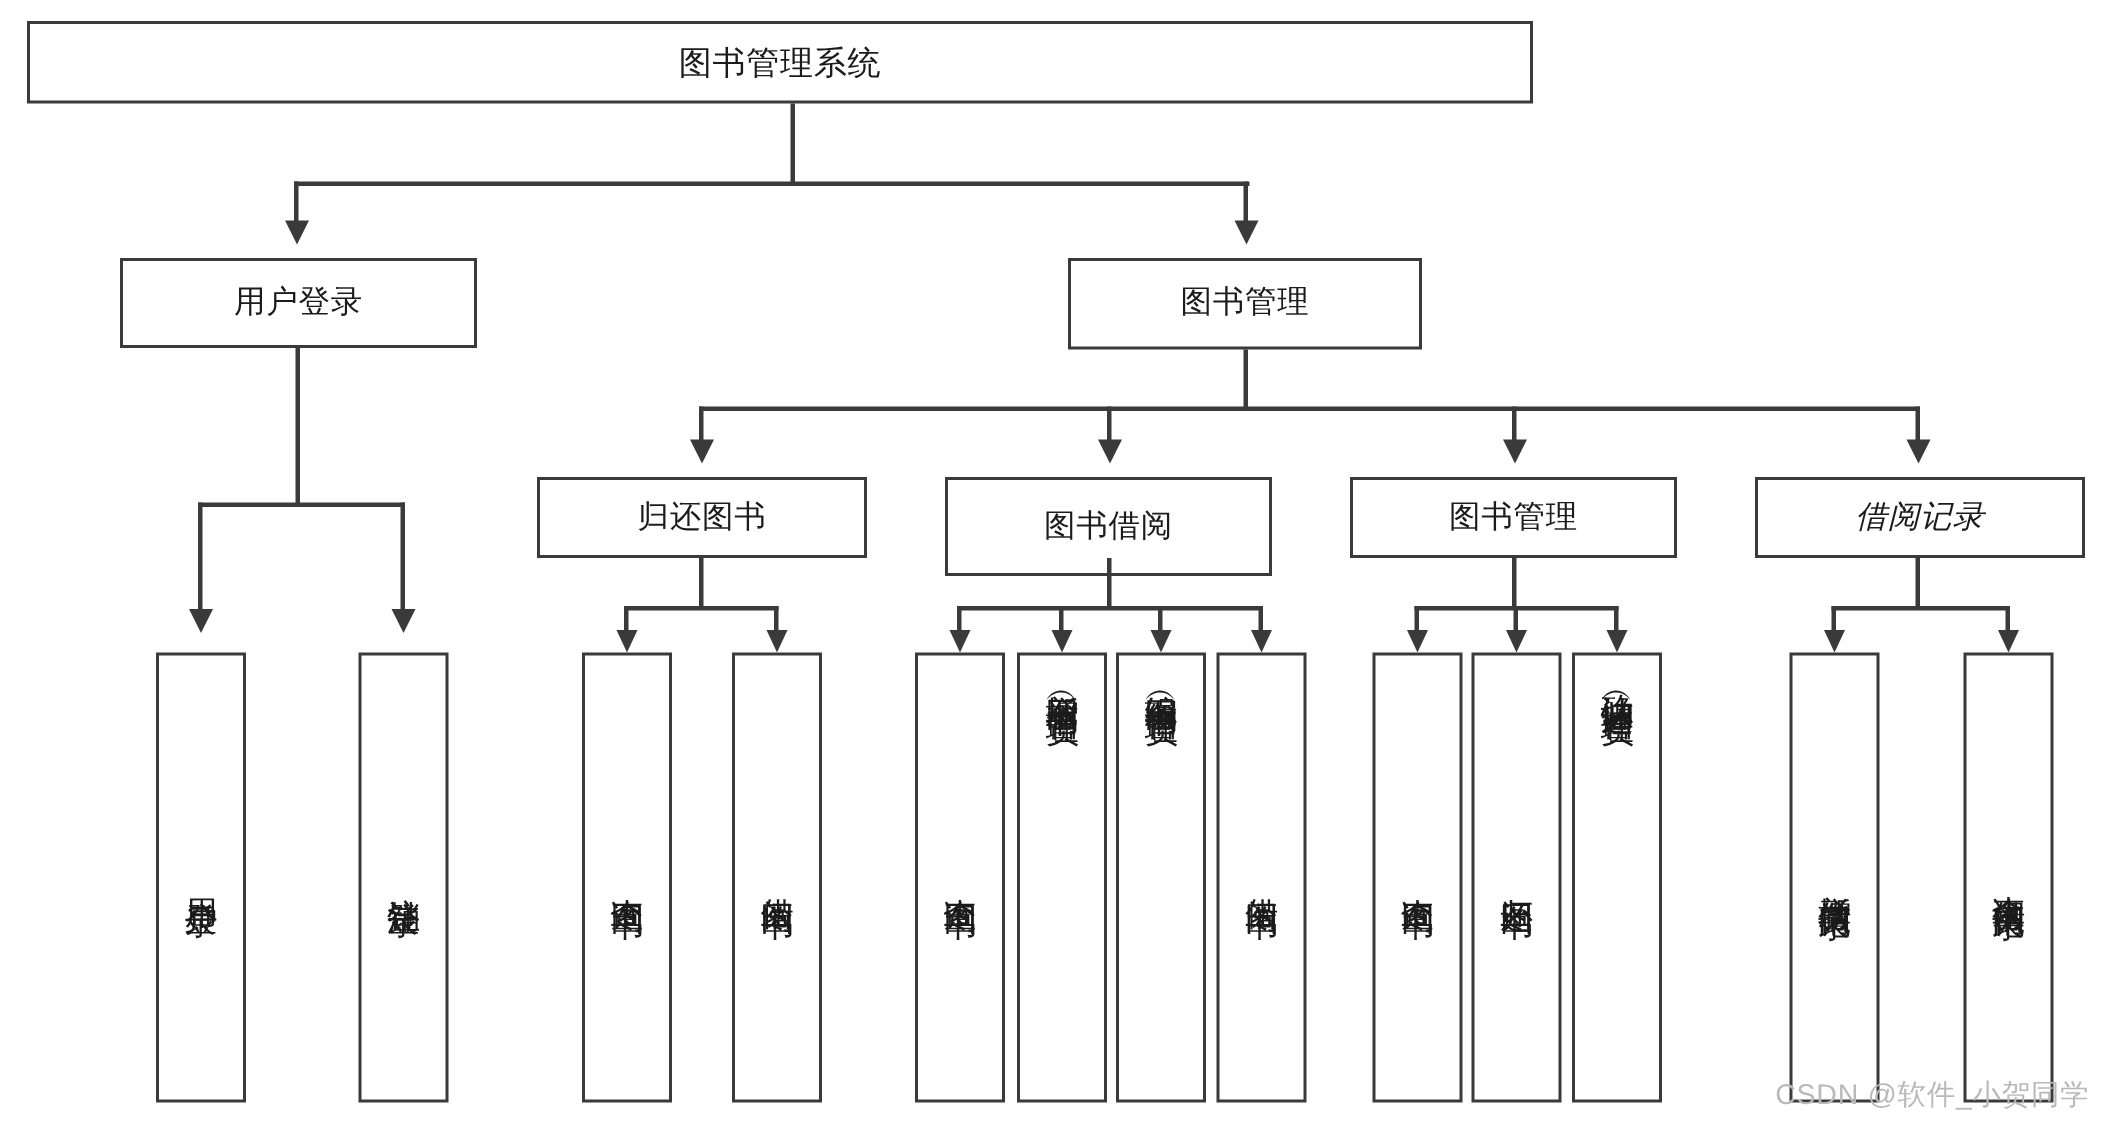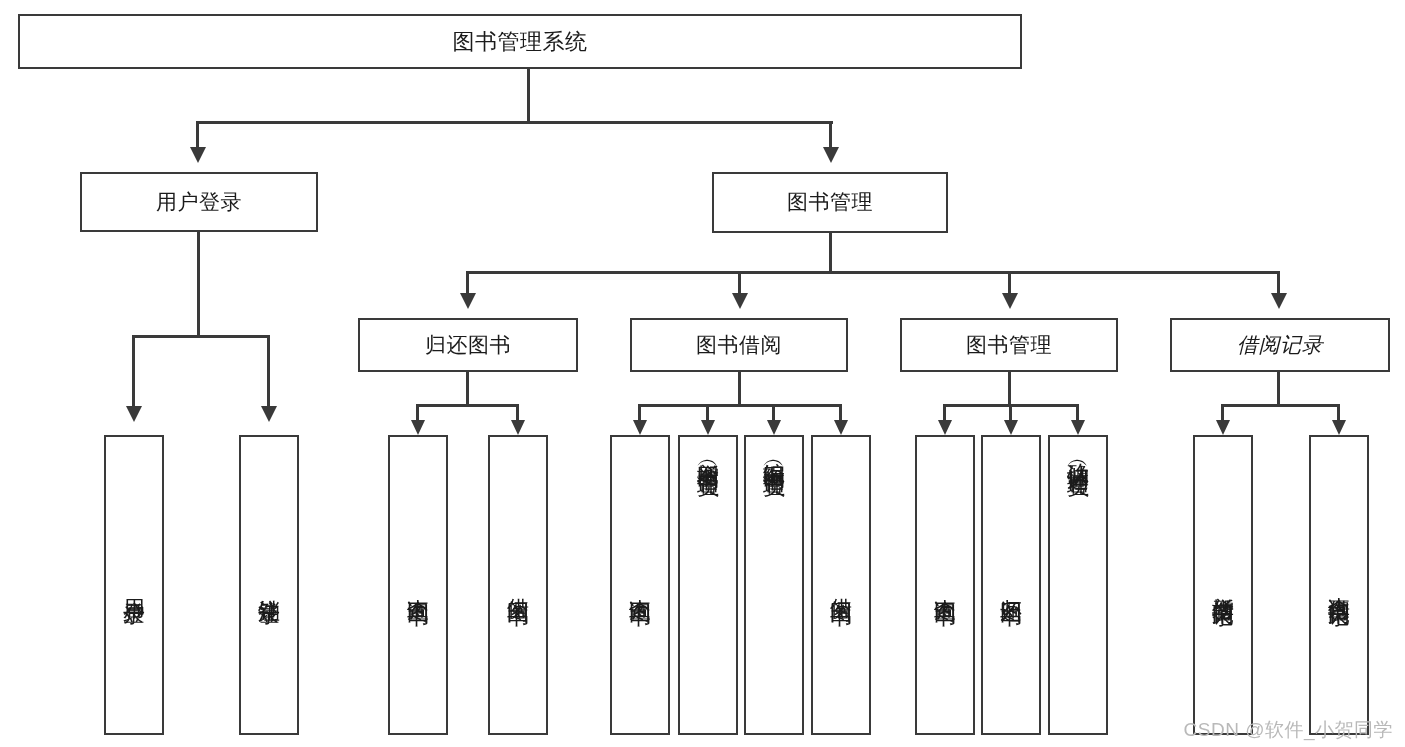--- a/index.html
+++ b/index.html
@@ -126,21 +126,21 @@
 
   <div class="ln vl" style="left:1008px;top:271px;width:3px;height:24px;"></div>
   <div class="arrow" style="left:1002px;top:293px;"></div>
 
   <div class="ln vl" style="left:1277px;top:271px;width:3px;height:24px;"></div>
   <div class="arrow" style="left:1271px;top:293px;"></div>
 
   <div class="node horiz" style="left:358px;top:318px;width:220px;height:54px;">
     <span class="lbl">归还图书</span>
   </div>
-  <div class="node horiz" style="left:630px;top:318px;width:218px;height:54px;">
+  <div class="node horiz" style="left:630px;top:318px;width:218px;height:66px;">
     <span class="lbl">图书借阅</span>
   </div>
   <div class="node horiz" style="left:900px;top:318px;width:218px;height:54px;">
     <span class="lbl">图书管理</span>
   </div>
   <div class="node horiz" style="left:1170px;top:318px;width:220px;height:54px;font-style:italic;">
     <span class="lbl">借阅记录</span>
   </div>
 
   <div class="ln vl" style="left:466px;top:372px;width:3px;height:34px;"></div>

